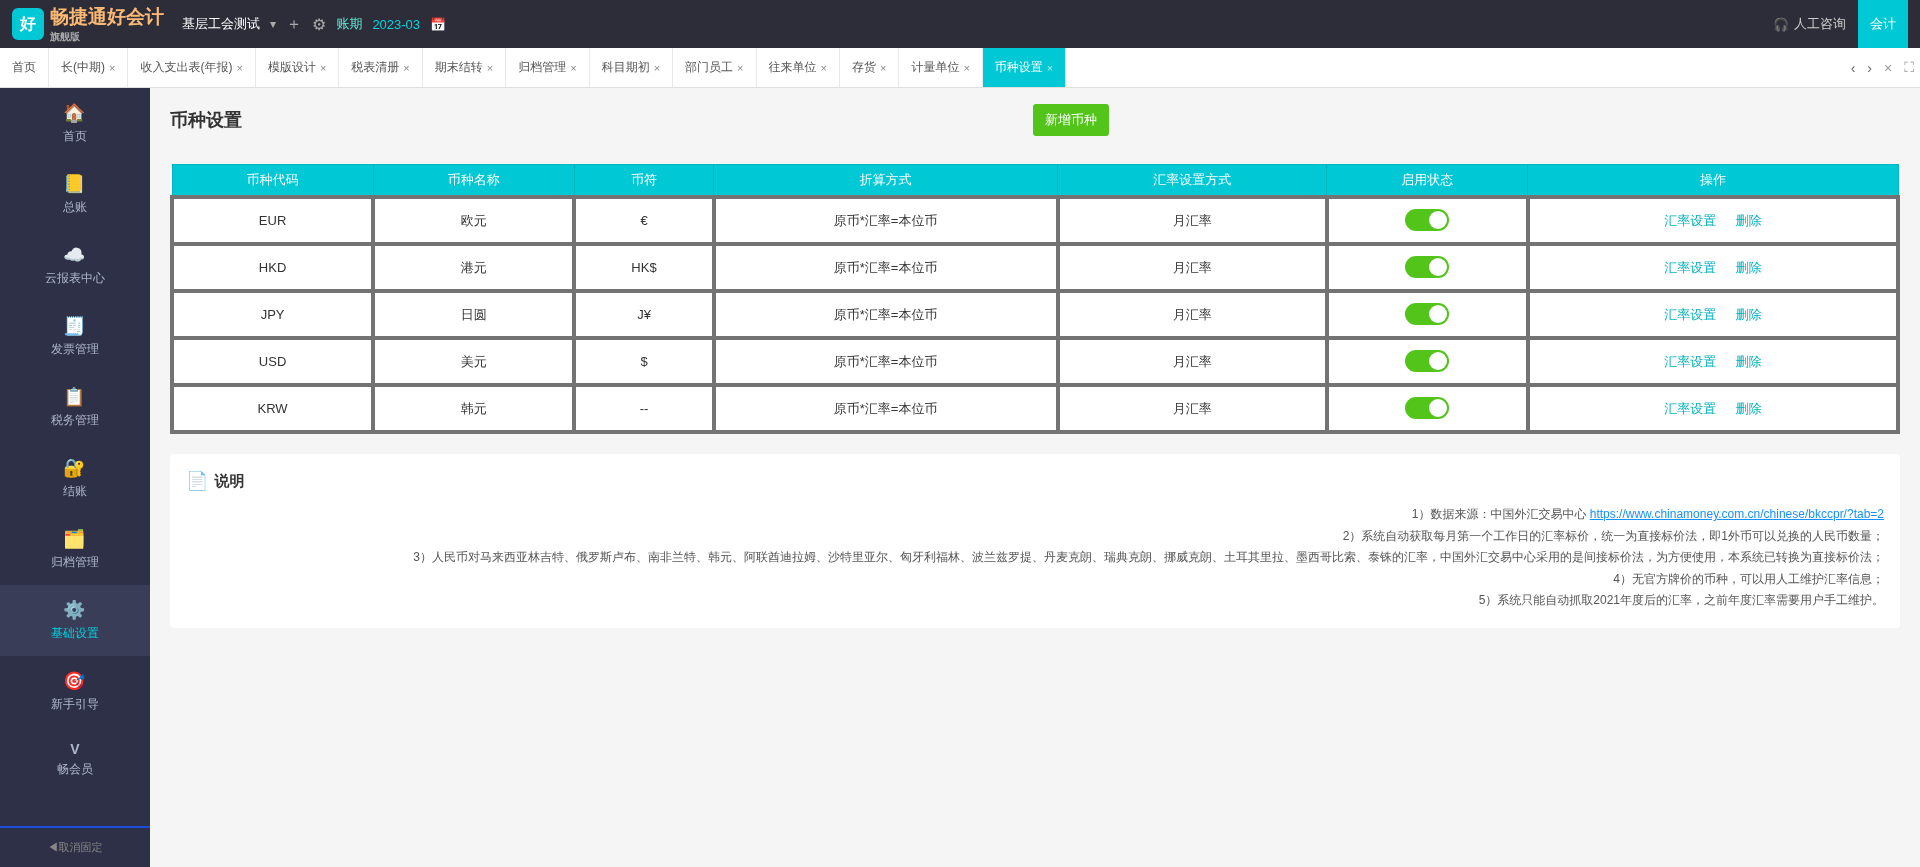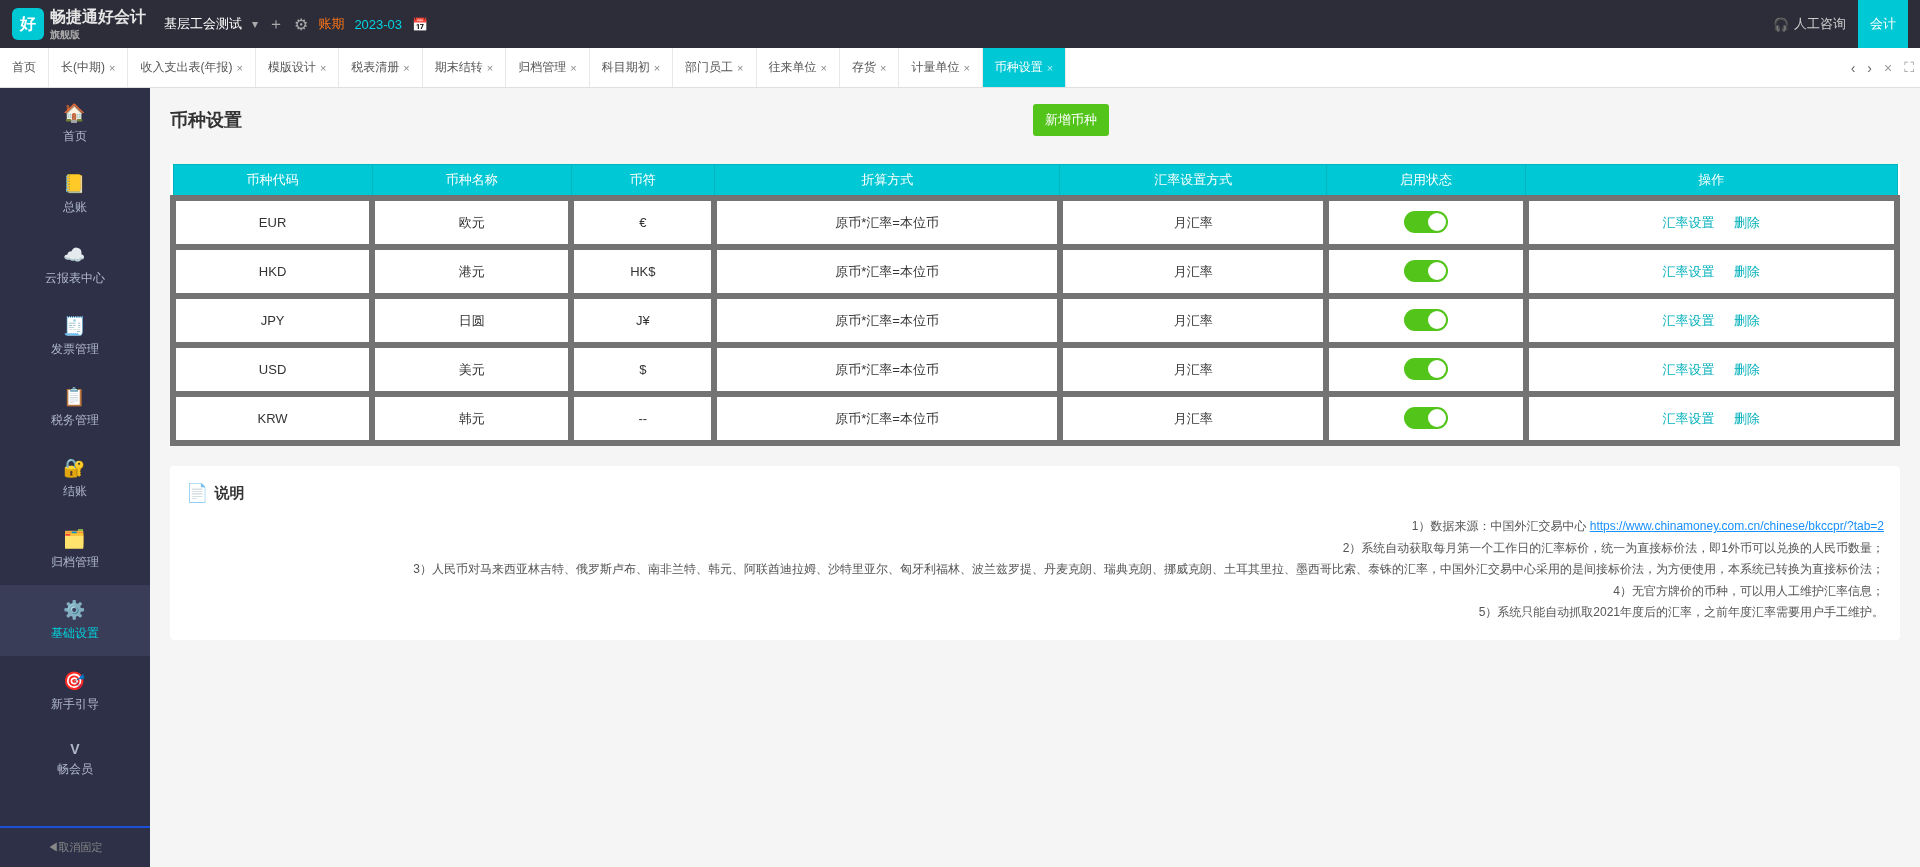--- a/index.html
+++ b/index.html
@@ -3,27 +3,27 @@
   <meta charset="utf-8">
   <style>
     * { box-sizing: border-box; margin: 0; padding: 0; }
     body { font-family: "Microsoft YaHei", "PingFang SC", sans-serif; font-size: 13px; background: #f0f2f5; display: flex; flex-direction: column; height: 867px; overflow: hidden; }
 
     
     .top-bar { height: 48px; background: #2d2d3a; display: flex; align-items: center; padding: 0 12px; gap: 10px; flex-shrink: 0; }
     .logo-area { display: flex; align-items: center; gap: 6px; color: #fff; font-size: 14px; font-weight: bold; min-width: 130px; }
     .logo-icon { width: 32px; height: 32px; background: #00c8d4; border-radius: 6px; display: flex; align-items: center; justify-content: center; color: white; font-size: 16px; }
     .logo-text { display: flex; flex-direction: column; }
-    .logo-main { color: #e5e5e5; font-size: 16px; font-weight: bold; }
+    .logo-main { color: #fdba74; font-size: 19px; font-weight: bold; }
     .logo-sub { color: #aaa; font-size: 10px; }
     .company-name { color: #fff; font-size: 13px; margin-left: 8px; }
     .dropdown-btn { color: #aaa; cursor: pointer; font-size: 12px; }
     .add-btn { color: #aaa; cursor: pointer; font-size: 16px; }
     .settings-btn { color: #aaa; cursor: pointer; font-size: 16px; }
-    .period-label { color: #f97316; font-size: 13px; }
+    .period-label { color: #5eead4; font-size: 13px; }
     .period-value { color: #00d4e0; font-size: 13px; cursor: pointer; }
     .calendar-icon { color: #00d4e0; cursor: pointer; }
     .top-right { margin-left: auto; display: flex; align-items: center; gap: 12px; }
     .help-btn { color: #ccc; font-size: 13px; cursor: pointer; display: flex; align-items: center; gap: 4px; }
     .account-btn { background: #00c8d4; color: white; border: none; padding: 21px 12px; border-radius: 3px; cursor: pointer; font-size: 13px; }
 
     
     .tab-bar { height: 40px; background: #fff; display: flex; align-items: center; border-bottom: 1px solid #e0e0e0; flex-shrink: 0; overflow-x: auto; overflow-y: hidden; }
     .tab-bar::-webkit-scrollbar { height: 2px; }
     .tab { display: flex; align-items: center; height: 100%; padding: 0 12px; cursor: pointer; color: #555; font-size: 12px; white-space: nowrap; border-right: 1px solid #e8e8e8; gap: 4px; flex-shrink: 0; }
@@ -50,21 +50,21 @@
     
     .page-content { flex: 1; padding: 20px; overflow-y: auto; }
     .page-title { font-size: 18px; color: #333; margin-bottom: 16px; font-weight: bold; }
     .new-btn { background: #52c41a; color: white; border: none; padding: 7px 12px; border-radius: 3px; cursor: pointer; font-size: 13px; float: right; margin-bottom: 12px; }
 
     
     .data-table { width: 100%; border-collapse: collapse; background: #fff; margin-bottom: 20px; }
     .data-table thead tr { background: #00c8d4; color: #fff; }
     .data-table thead th { padding: 6px 12px; text-align: center; font-weight: normal; font-size: 13px; border: 1px solid #00b5bf; }
     .data-table tbody tr { border-bottom: 1px solid #e8e8e8; }
-    .data-table tbody td { padding: 10px 12px; text-align: center; font-size: 13px; color: #333; border: 6px solid #737373; }
+    .data-table tbody td { padding: 10px 12px; text-align: center; font-size: 13px; color: #333; border: 4px solid #737373; }
     .action-link { color: #00b0ba; cursor: pointer; margin: 0 8px; }
 
     
     .toggle { display: inline-flex; align-items: center; width: 44px; height: 22px; background: #52c41a; border-radius: 11px; padding: 2px; cursor: pointer; position: relative; }
     .toggle-knob { width: 18px; height: 18px; background: white; border-radius: 50%; margin-left: auto; }
 
     
     .notes-section { background: #fff; padding: 16px; border-radius: 4px; }
     .notes-title { display: flex; align-items: center; gap: 6px; font-size: 15px; color: #333; margin-bottom: 12px; font-weight: bold; }
     .notes-icon { color: #00c8d4; font-size: 18px; }

